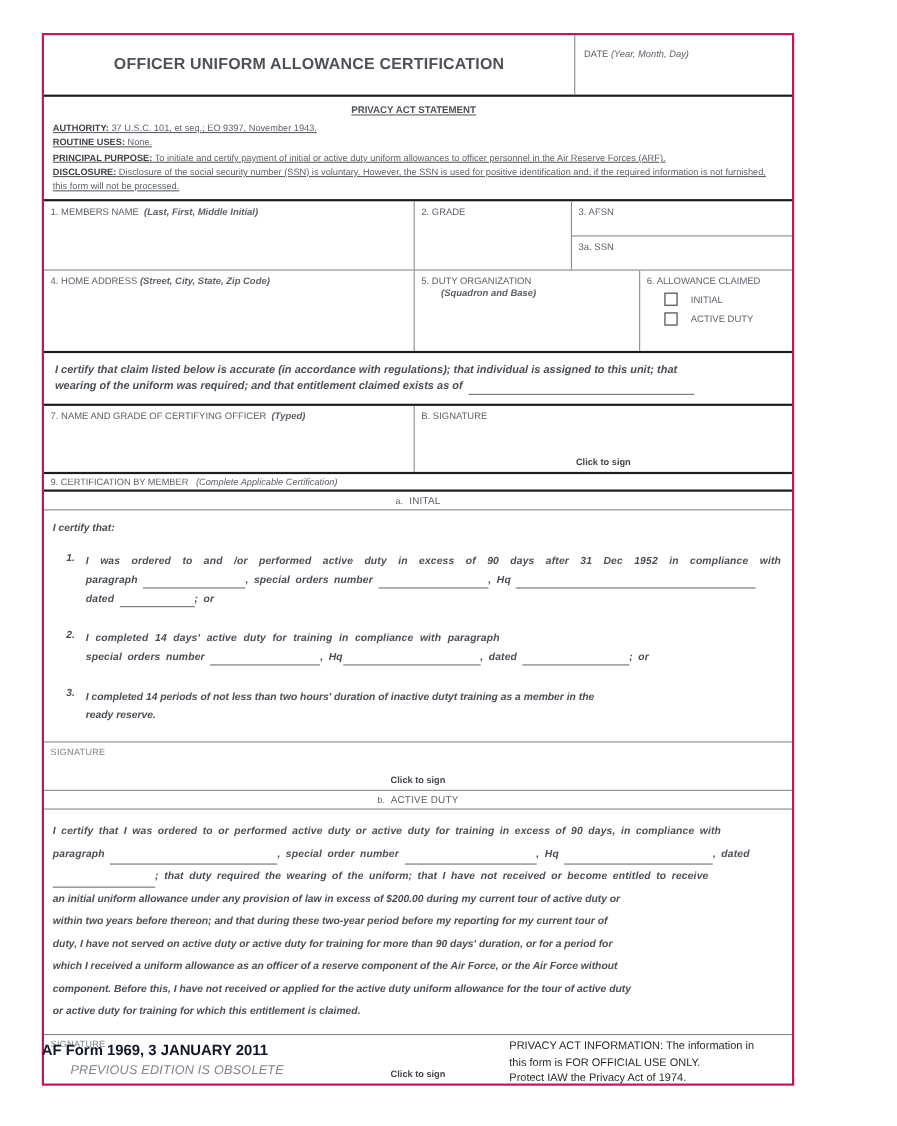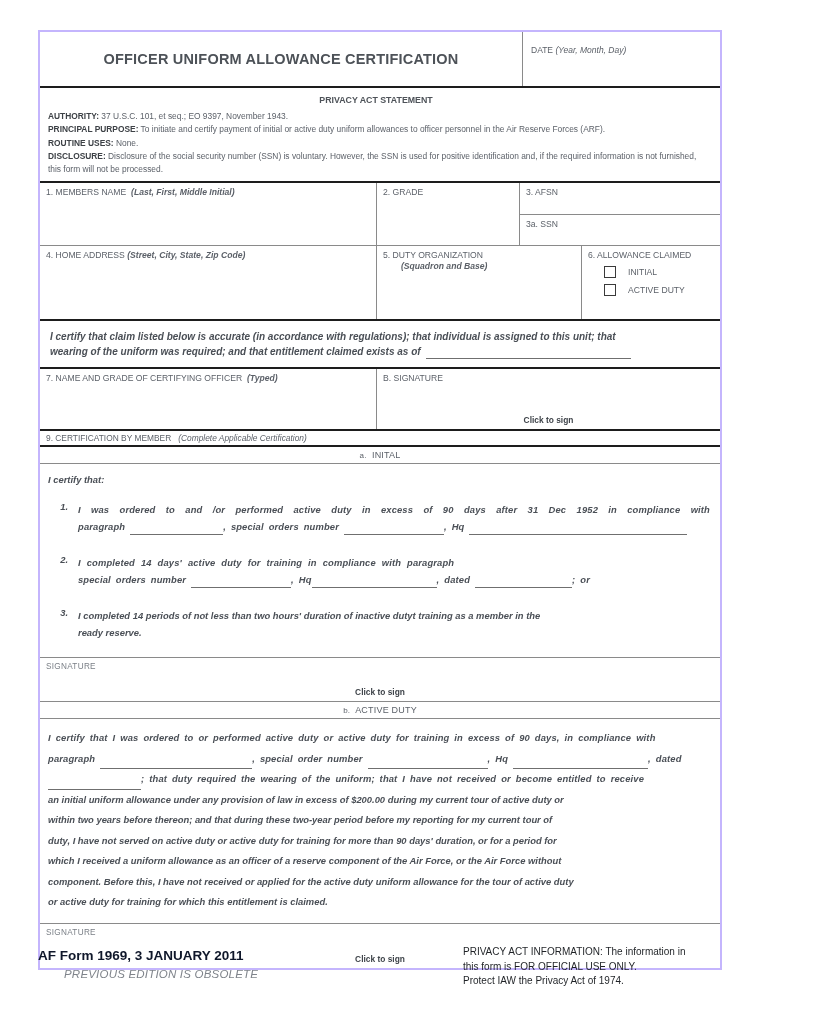--- a/index.html
+++ b/index.html
@@ -21,21 +21,21 @@
     left: 0; top: 0;
     width: 815px;
     height: 1024px;
   }
 
   .form {
     position: absolute;
     left: 38px;
     top: 30px;
     width: 684px;
-    border: 2px solid #c4b5fd;
+    border: 2px solid #be185d;
     box-sizing: border-box;
     background: #fff;
   }
 
   
   .row { display: flex; }
   .brdr-b { border-bottom: 1px solid #8a8a8a; }
   .brdr-b-dark { border-bottom: 2px solid #1d1d1d; }
   .brdr-r { border-right: 1px solid #8a8a8a; }
   .cell { box-sizing: border-box; position: relative; }
@@ -60,20 +60,21 @@
   }
   .date-lbl { font-size: 8.5px; color: #5c6169; }
   .date-lbl i { font-style: italic; }
 
   
   .privacy {
     padding: 6px 16px 5px 8px;
     font-size: 8.4px;
     line-height: 13.2px;
     color: #5c6169;
+    text-decoration: underline;
   }
   .privacy-hd {
     text-align: center;
     font-weight: bold;
     font-size: 8.8px;
     margin-bottom: 3px;
     color: #4d5258;
   }
   .privacy b { color: #3d4146; }
 
@@ -262,22 +263,22 @@
         <span class="form-title">OFFICER UNIFORM ALLOWANCE CERTIFICATION</span>
       </div>
       <div class="cell date-cell">
         <span class="date-lbl"><span>DATE</span> <i>(Year, Month, Day)</i></span>
       </div>
     </div>
 
     <div class="privacy brdr-b-dark">
       <div class="privacy-hd">PRIVACY ACT STATEMENT</div>
       <div><b>AUTHORITY:</b><span> 37 U.S.C. 101, et seq.; EO 9397, November 1943.</span></div>
+      <div><b>ROUTINE USES:</b><span>  None.</span></div>
       <div><b>PRINCIPAL PURPOSE:</b><span> To initiate and certify payment of initial or active duty uniform allowances to officer personnel in the Air Reserve Forces (ARF).</span></div>
-      <div><b>ROUTINE USES:</b><span>  None.</span></div>
       <div><b>DISCLOSURE:</b><span> Disclosure of the social security number (SSN) is voluntary. However, the SSN is used for positive identification and, if the required information is not furnished, this form will not be processed.</span></div>
     </div>
 
     <div class="row r-name brdr-b">
       <div class="cell c-name brdr-r">
         <span class="fld-lbl"><span>1.   MEMBERS NAME</span> &nbsp;<i>(Last, First, Middle Initial)</i></span>
       </div>
       <div class="cell c-grade brdr-r">
         <span class="fld-lbl">2.  GRADE</span>
       </div>
@@ -342,20 +343,24 @@
       <div class="item">
         <div class="item-num">1.</div>
         <div class="item-body">
           <div class="ln just sp">I was ordered to and /or performed active duty in excess of 90 days after 31 Dec 1952 in compliance with</div>
           <div class="ln sp">
             <span>paragraph</span>
             <span class="ul-inline" style="width:93px"></span><span>, special orders number</span>
             <span class="ul-inline" style="width:100px"></span><span>, Hq</span>
             <span class="ul-inline" style="width:218px"></span>
           </div>
+          <div class="ln sp">
+            <span>dated</span>
+            <span class="ul-inline" style="width:68px"></span><span>; or</span>
+          </div>
         </div>
       </div>
 
       <div class="item">
         <div class="item-num">2.</div>
         <div class="item-body">
           <div class="ln sp" style="word-spacing:3.2px">I completed 14 days' active duty for training in compliance with paragraph</div>
           <div class="ln sp">
             <span>special orders number</span>
             <span class="ul-inline" style="width:100px"></span><span>, Hq</span><span class="ul-inline" style="width:125px"></span><span>, dated</span>

